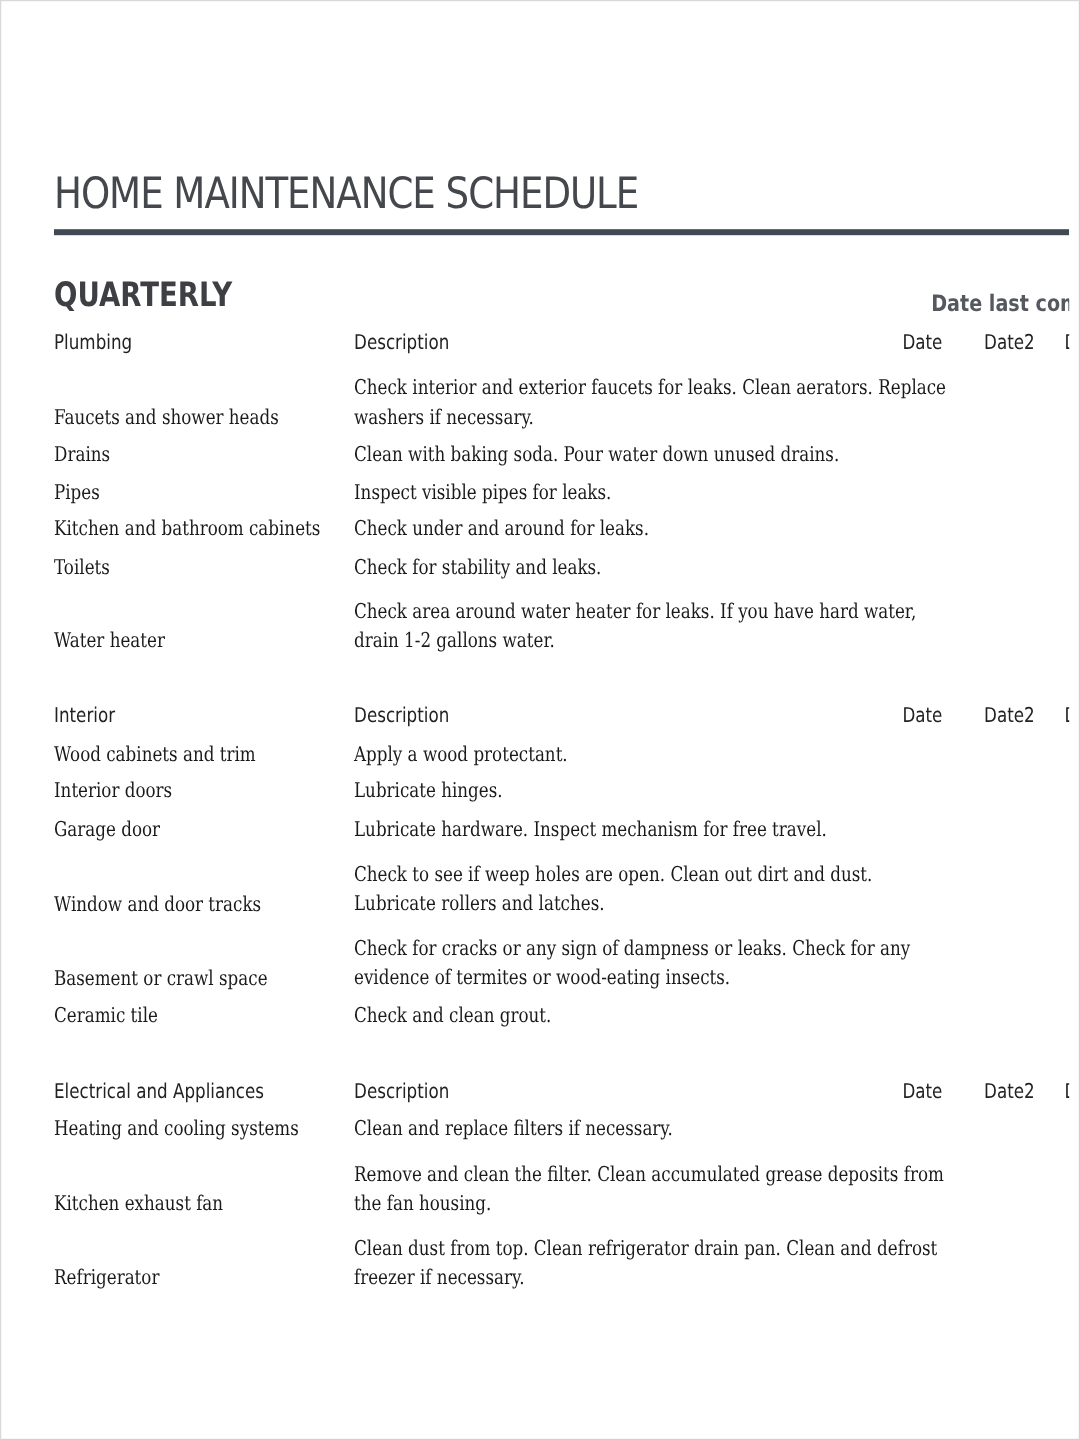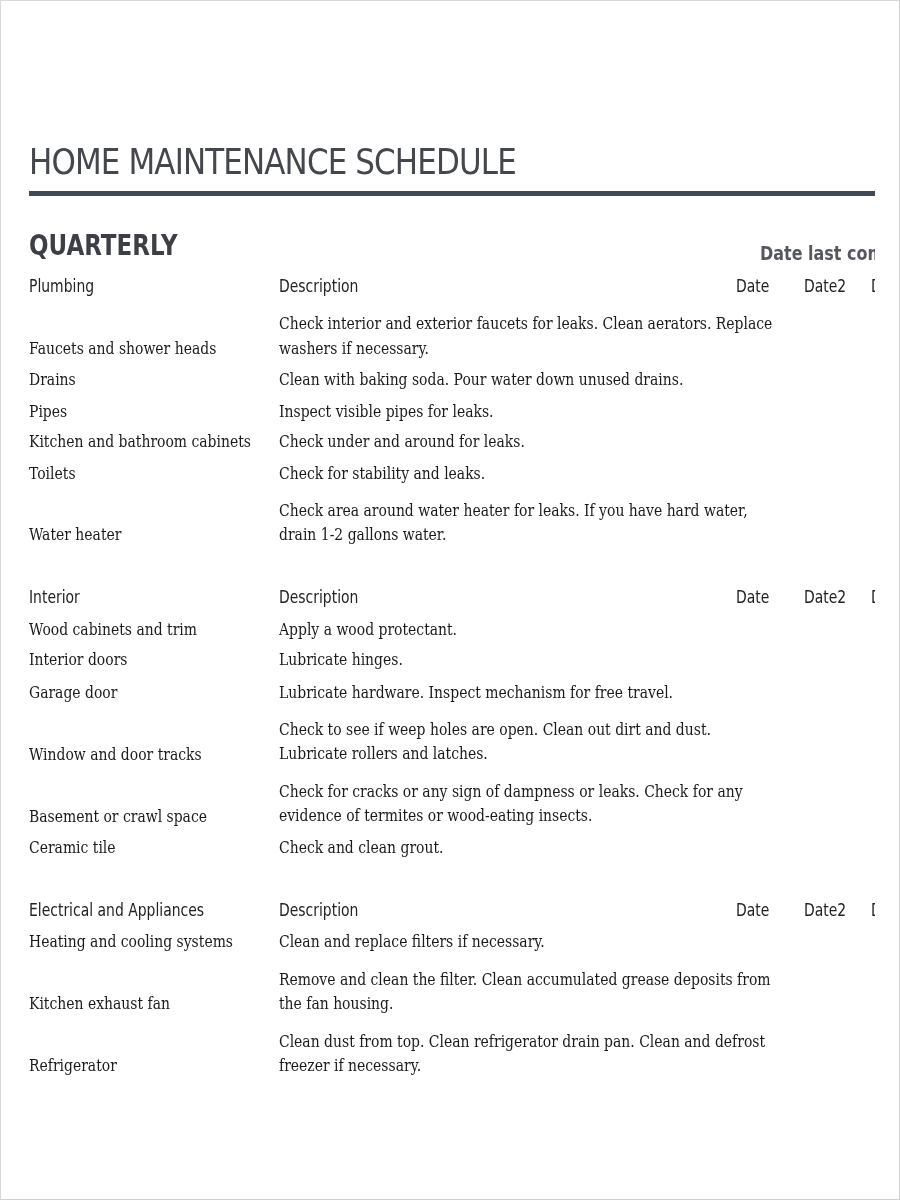--- a/index.html
+++ b/index.html
@@ -26,21 +26,21 @@
       transform: scaleX(0.84); transform-origin: left top; white-space: nowrap;
     }
     .hdr {
       position: absolute; font-family: "DejaVu Sans", sans-serif; font-size: 17px; color: #222;
       transform: scaleX(0.82); transform-origin: left top; white-space: nowrap;
     }
     .cell {
       position: absolute; font-family: "DejaVu Serif", serif; font-size: 17px; color: #1a1a1a;
       transform: scaleX(0.82); transform-origin: left top; white-space: nowrap; line-height: 25px;
     }
-    .clip { position: absolute; left: 0; top: 0; width: 874px; height: 1200px; overflow: hidden; }
+    .clip { position: absolute; left: 16px; top: 0; width: 874px; height: 1200px; overflow: hidden; }
   </style>
 </head>
 <body>
 
 <div class="page">
   <div class="clip">
     <div class="title">HOME MAINTENANCE SCHEDULE</div>
     <div class="rule"></div>
     <div class="section-title">QUARTERLY</div>
     <div class="date-last">Date last comp</div>

